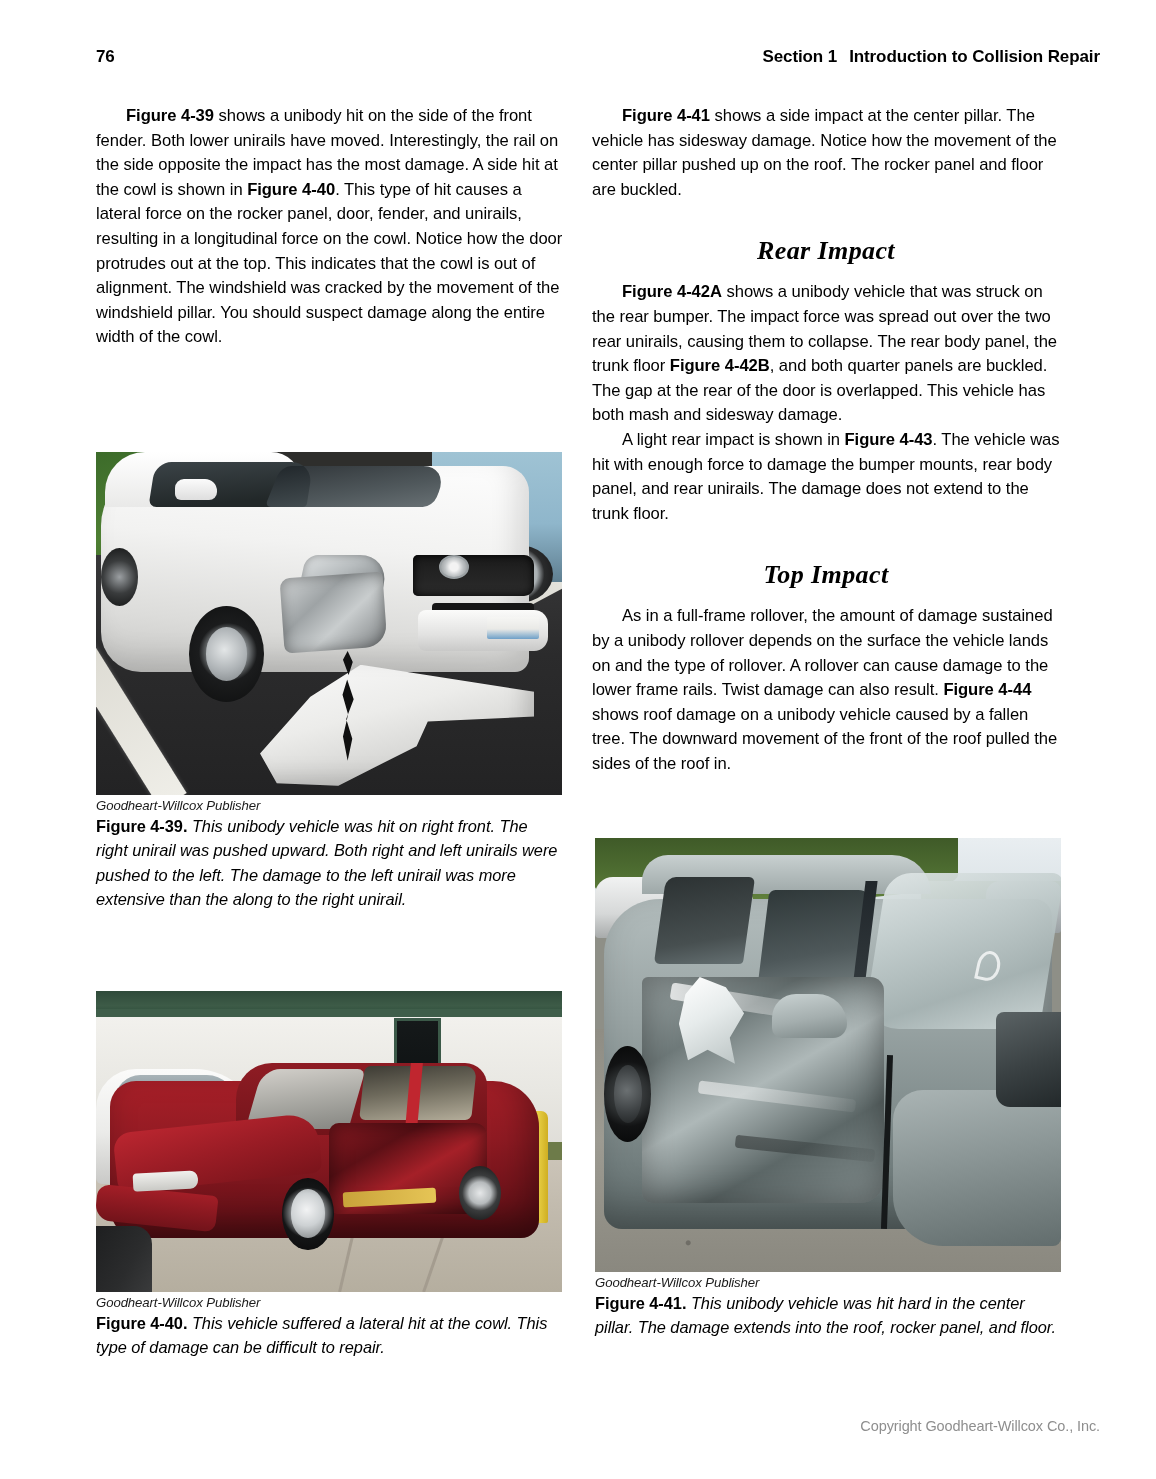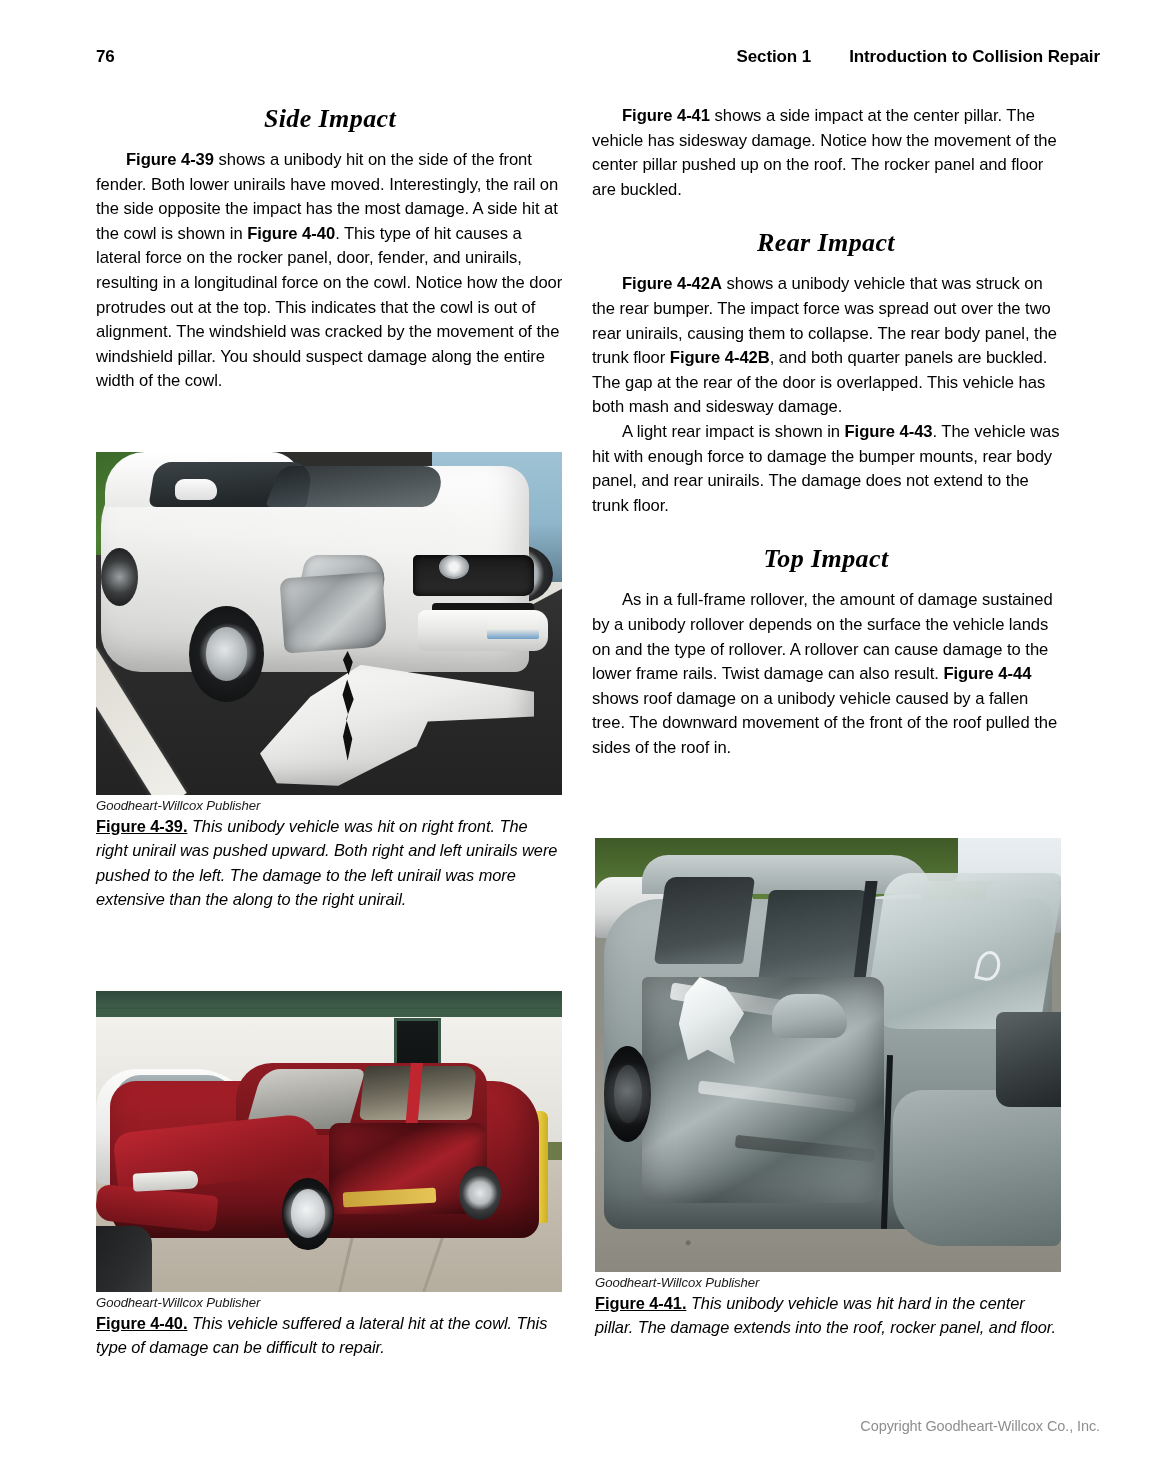--- a/index.html
+++ b/index.html
@@ -37,41 +37,41 @@
   .head-right {
     position: absolute;
     right: 0;
     top: 0;
     font-size: 17px;
     font-weight: bold;
     color: #000;
     white-space: nowrap;
     letter-spacing: -0.1px;
   }
-  .head-right .sec-num { margin-right: 38px; }
+  .head-right .sec-num { margin-right: 12px; }
 
   
   .col {
     position: absolute;
     top: 104px;
     width: 468px;
   }
   .col-left  { left: 96px; }
   .col-right { left: 592px; }
 
   .sec-title {
     font-family: "Liberation Serif", serif;
     font-style: italic;
     font-size: 26px;
     text-align: center;
     color: #000;
     margin: 0 0 14px 0;
     letter-spacing: 0.4px;
   }
-  .sec-title.spaced-top { margin-top: 26px; }
+  .sec-title.spaced-top { margin-top: 34px; }
 
   p.body {
     margin: 0;
     font-size: 16.6px;
     line-height: 24.6px;
     color: #000;
     text-align: left;
     letter-spacing: -0.05px;
   }
   p.body.indent { text-indent: 30px; }
@@ -97,21 +97,20 @@
     font-size: 16.4px;
     line-height: 24.4px;
     font-style: italic;
     color: #000;
     margin-top: 1px;
     letter-spacing: -0.05px;
   }
   .fig-caption .fig-num {
     font-style: normal;
     font-weight: bold;
-    text-decoration: underline;
   }
 
   .copyright {
     position: absolute;
     right: 96px;
     bottom: 45px;
     font-size: 14.5px;
     color: #8e8e8e;
     letter-spacing: -0.1px;
   }
@@ -520,21 +519,20 @@
 <div class="page">
 
   <div class="running-head">
     <span class="folio">76</span>
     <span class="head-right">
       <span class="sec-num">Section 1</span><span>Introduction to Collision Repair</span>
     </span>
   </div>
 
   <div class="col col-left">
-    <h2 class="sec-title">Side Impact</h2>
     <p class="body indent"><b>Figure 4-39</b><span> shows a unibody hit on the side of the front fender. Both lower unirails have moved. Interestingly, the rail on the side opposite the impact has the most damage. A side hit at the cowl is shown in </span><b>Figure 4-40</b><span>. This type of hit causes a lateral force on the rocker panel, door, fender, and unirails, resulting in a longitudinal force on the cowl. Notice how the door protrudes out at the top. This indicates that the cowl is out of alignment. The windshield was cracked by the movement of the windshield pillar. You should suspect damage along the entire width of the cowl.</span></p>
   </div>
 
   <div class="col col-right">
     <p class="body indent"><b>Figure 4-41</b><span> shows a side impact at the center pillar. The vehicle has sidesway damage. Notice how the movement of the center pillar pushed up on the roof. The rocker panel and floor are buckled.</span></p>
 
     <h2 class="sec-title spaced-top">Rear Impact</h2>
     <p class="body indent"><b>Figure 4-42A</b><span> shows a unibody vehicle that was struck on the rear bumper. The impact force was spread out over the two rear unirails, causing them to collapse. The rear body panel, the trunk floor </span><b>Figure 4-42B</b><span>, and both quarter panels are buckled. The gap at the rear of the door is overlapped. This vehicle has both mash and sidesway damage.</span></p>
     <p class="body indent"><span>A light rear impact is shown in </span><b>Figure 4-43</b><span>. The vehicle was hit with enough force to damage the bumper mounts, rear body panel, and rear unirails. The damage does not extend to the trunk floor.</span></p>
 

